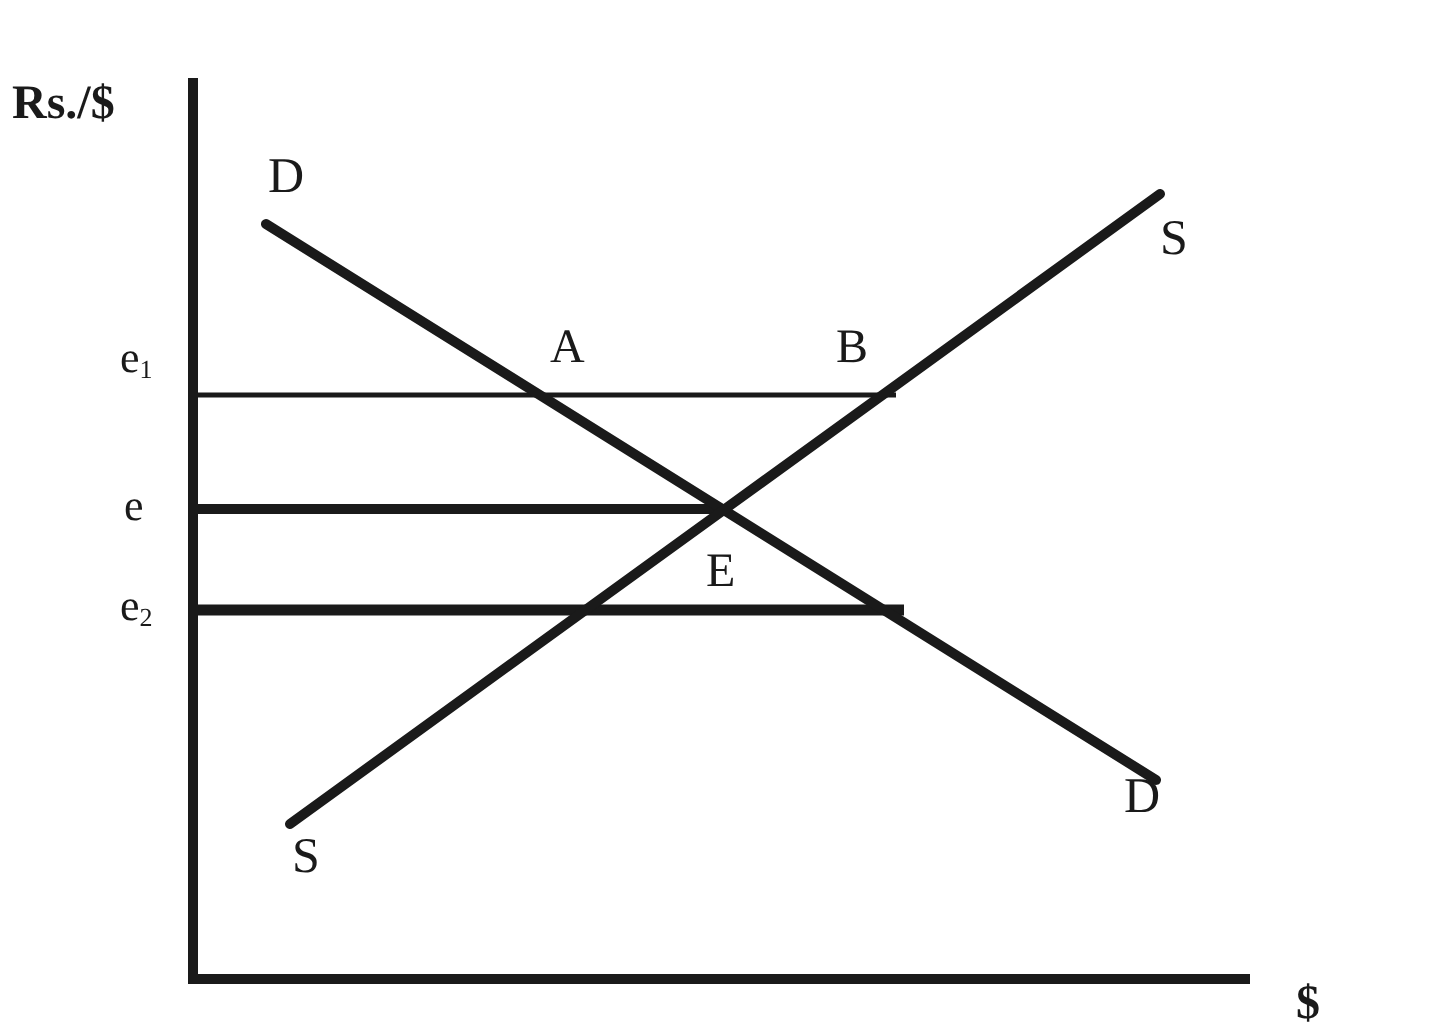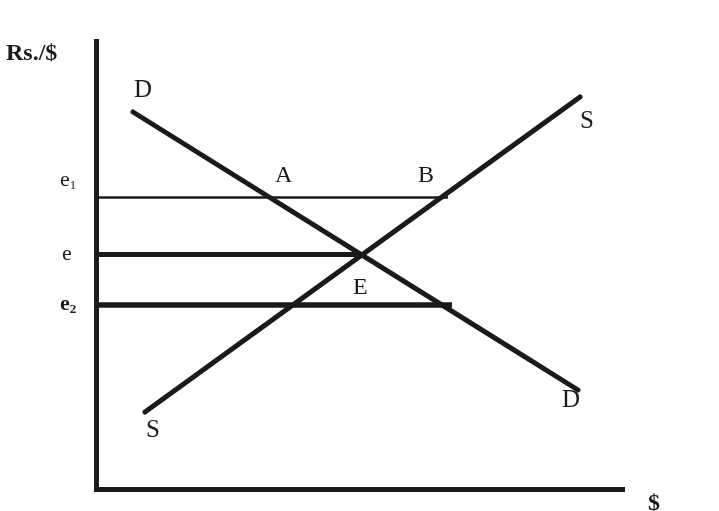--- a/index.html
+++ b/index.html
@@ -94,17 +94,17 @@
   <div class="lbl point-label" style="left:275px; top:150px;">A</div>
   <div class="lbl point-label" style="left:418px; top:150px;">B</div>
   <div class="lbl point-label" style="left:353px; top:262px;">E</div>
 
   <div class="lbl tick-label" style="left:60px; top:156px;">
     <span>e</span><sub>1</sub>
   </div>
 
   <div class="lbl tick-label" style="left:62px; top:230px;">e</div>
 
-  <div class="lbl tick-label" style="left:60px; top:280px;font-weight:bold;">
+  <div class="lbl tick-label" style="left:60px; top:280px;">
     <span>e</span><sub>2</sub>
   </div>
 
 </div>
 
 </body></html>

